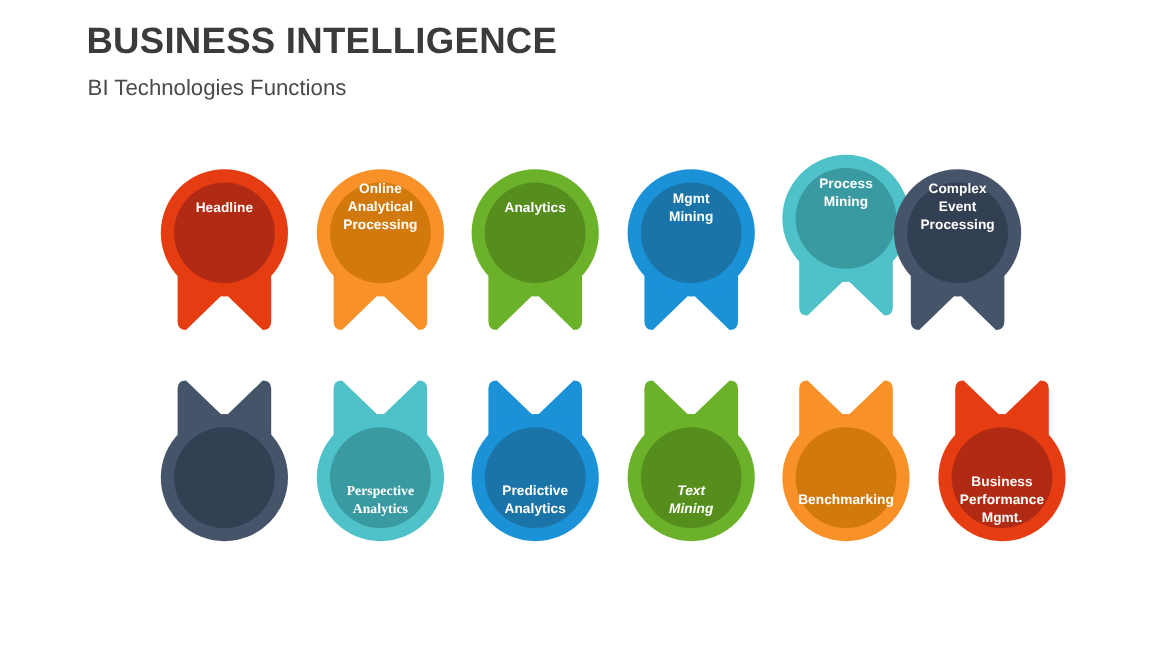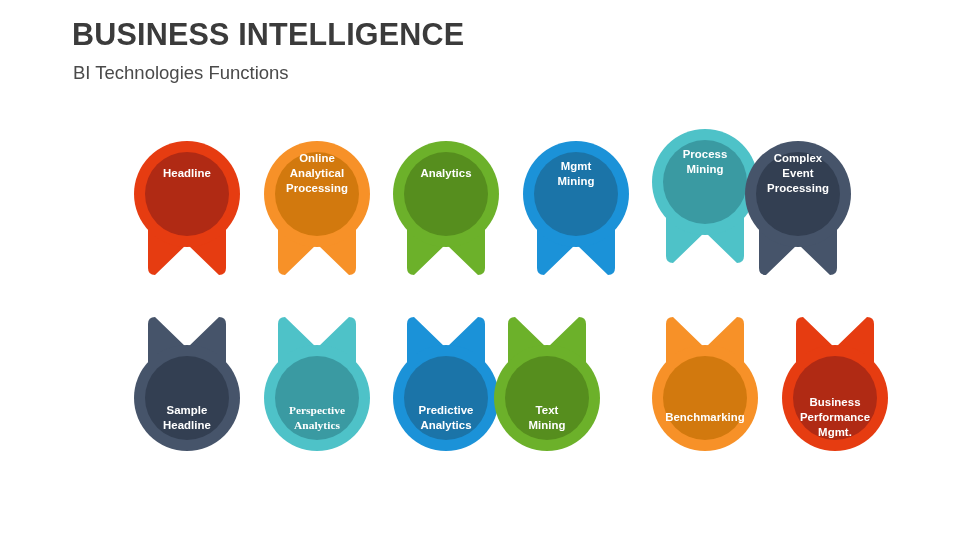--- a/index.html
+++ b/index.html
@@ -168,22 +168,20 @@
     </div>
   <div id="badge-row-2" class="row2">
       <div class="badge" style="left: 98px; top: 312px;">
         <svg viewBox="0 0 114 162" xmlns="http://www.w3.org/2000/svg" shape-rendering="geometricPrecision">
           <g transform="rotate(180 57 81)">
             <path d="M 96 6 L 96 40.111283110147276 A 53 53 0 0 1 18 40.111283110147276 L 18 150 Q 18 157 25 157 L 57 126 L 89 157 Q 96 157 96 150 Z" fill="#46546a"></path>
             <circle cx="57" cy="76" r="53" fill="#46546a"></circle>
             <circle cx="57" cy="76" r="42" fill="#333f52"></circle>
           </g>
         </svg>
-        <div class="badge-label">Sample
-Headline</div>
       </div>
       <div class="badge" style="left: 228px; top: 312px; font-family: Liberation Serif, serif;">
         <svg viewBox="0 0 114 162" xmlns="http://www.w3.org/2000/svg" shape-rendering="geometricPrecision">
           <g transform="rotate(180 57 81)">
             <path d="M 96 6 L 96 40.111283110147276 A 53 53 0 0 1 18 40.111283110147276 L 18 150 Q 18 157 25 157 L 57 126 L 89 157 Q 96 157 96 150 Z" fill="#4ec2c8"></path>
             <circle cx="57" cy="76" r="53" fill="#4ec2c8"></circle>
             <circle cx="57" cy="76" r="42" fill="#3a9aa2"></circle>
           </g>
         </svg>
         <div class="badge-label">Perspective
@@ -193,21 +191,21 @@
         <svg viewBox="0 0 114 162" xmlns="http://www.w3.org/2000/svg" shape-rendering="geometricPrecision">
           <g transform="rotate(180 57 81)">
             <path d="M 96 6 L 96 40.111283110147276 A 53 53 0 0 1 18 40.111283110147276 L 18 150 Q 18 157 25 157 L 57 126 L 89 157 Q 96 157 96 150 Z" fill="#1b92d8"></path>
             <circle cx="57" cy="76" r="53" fill="#1b92d8"></circle>
             <circle cx="57" cy="76" r="42" fill="#1b74a8"></circle>
           </g>
         </svg>
         <div class="badge-label">Predictive
 Analytics</div>
       </div>
-      <div class="badge" style="left: 458px; top: 312px;">
+      <div class="badge" style="left: 487px; top: 312px; font-style: italic;">
         <svg viewBox="0 0 114 162" xmlns="http://www.w3.org/2000/svg" shape-rendering="geometricPrecision">
           <g transform="rotate(180 57 81)">
             <path d="M 96 6 L 96 40.111283110147276 A 53 53 0 0 1 18 40.111283110147276 L 18 150 Q 18 157 25 157 L 57 126 L 89 157 Q 96 157 96 150 Z" fill="#6cb12a"></path>
             <circle cx="57" cy="76" r="53" fill="#6cb12a"></circle>
             <circle cx="57" cy="76" r="42" fill="#568e1e"></circle>
           </g>
         </svg>
         <div class="badge-label">Text
 Mining</div>
       </div>

